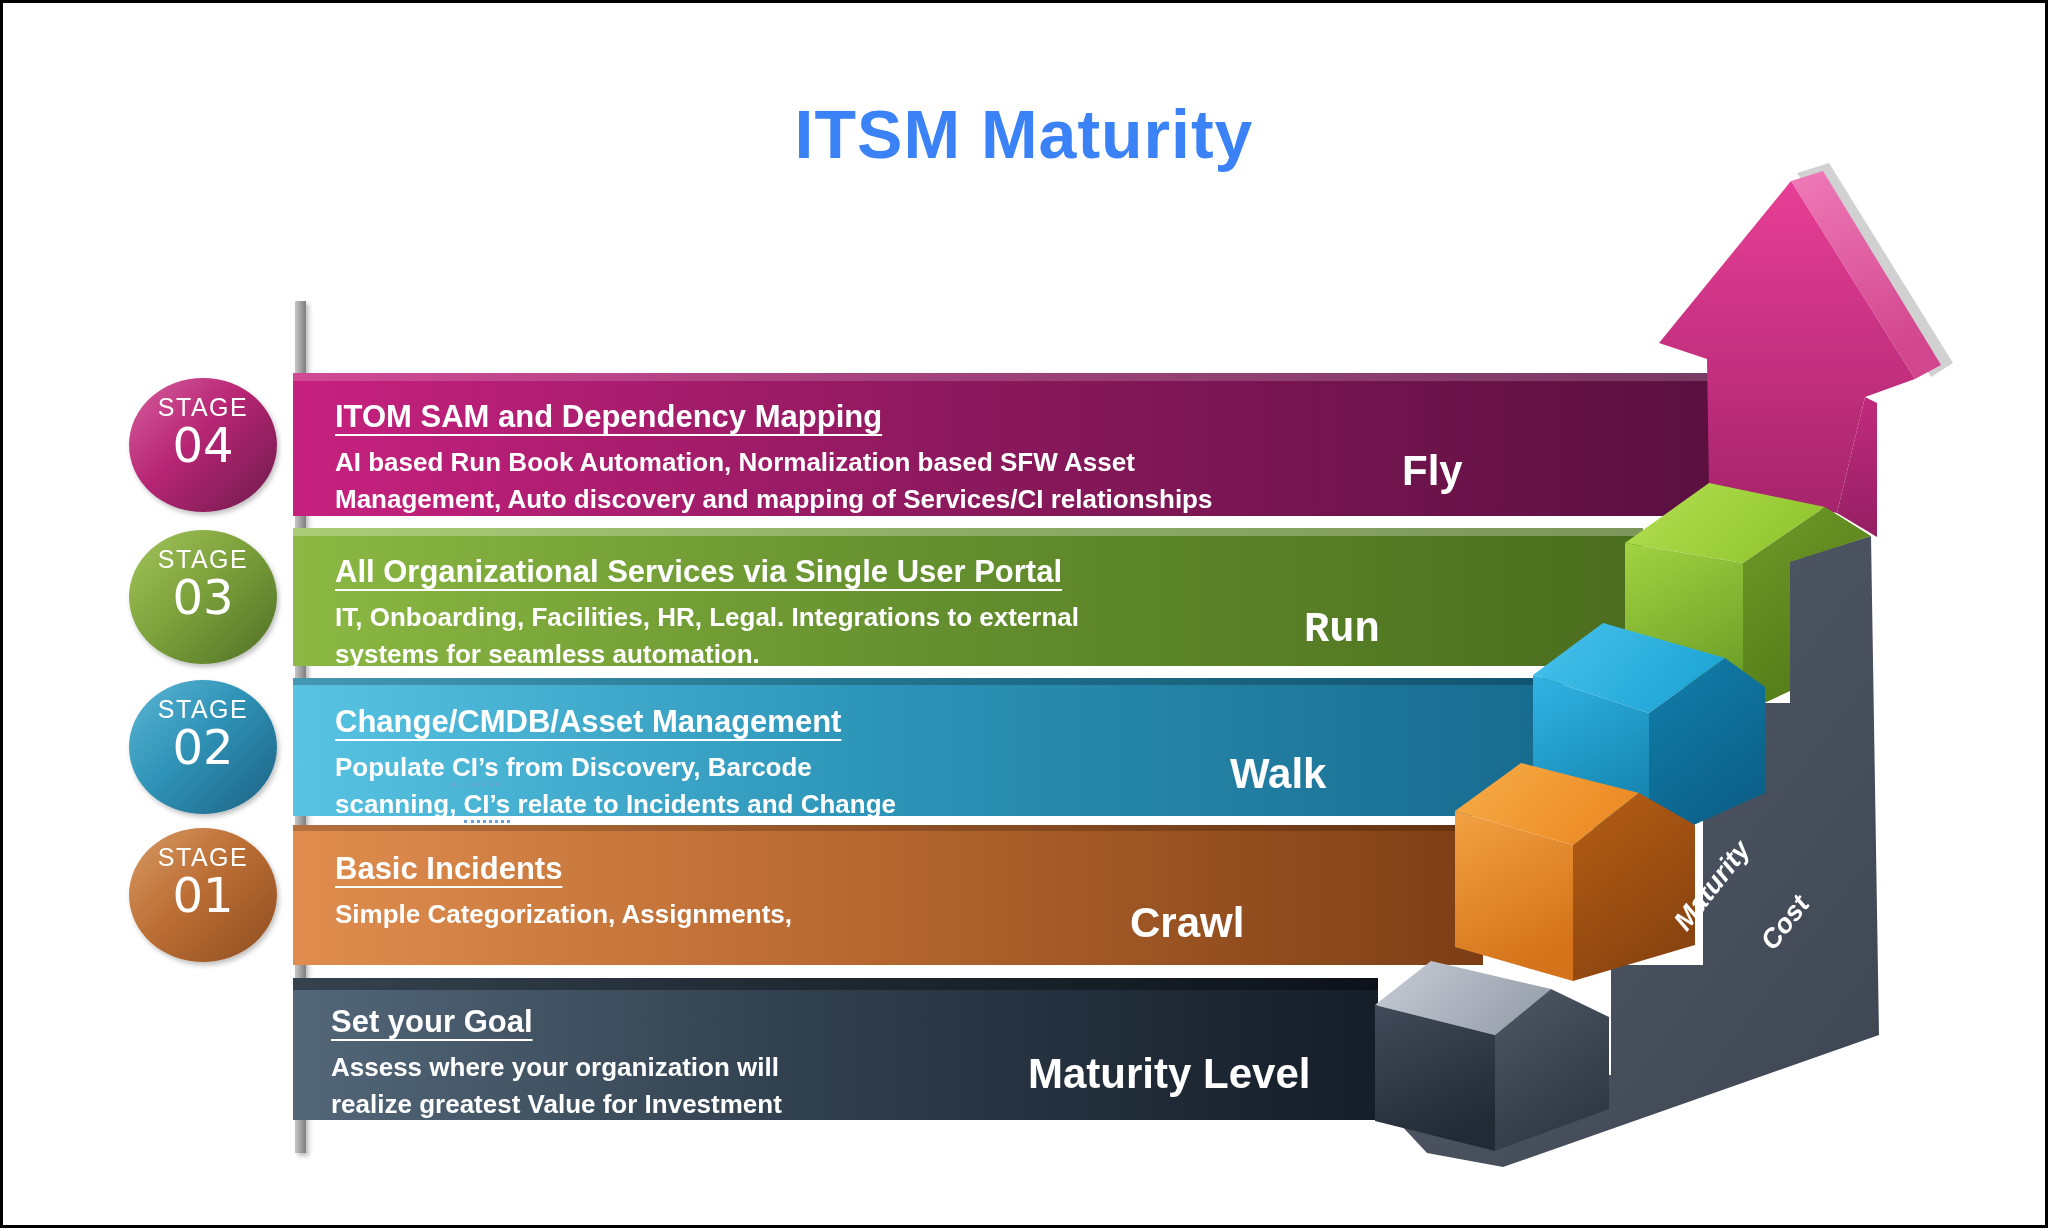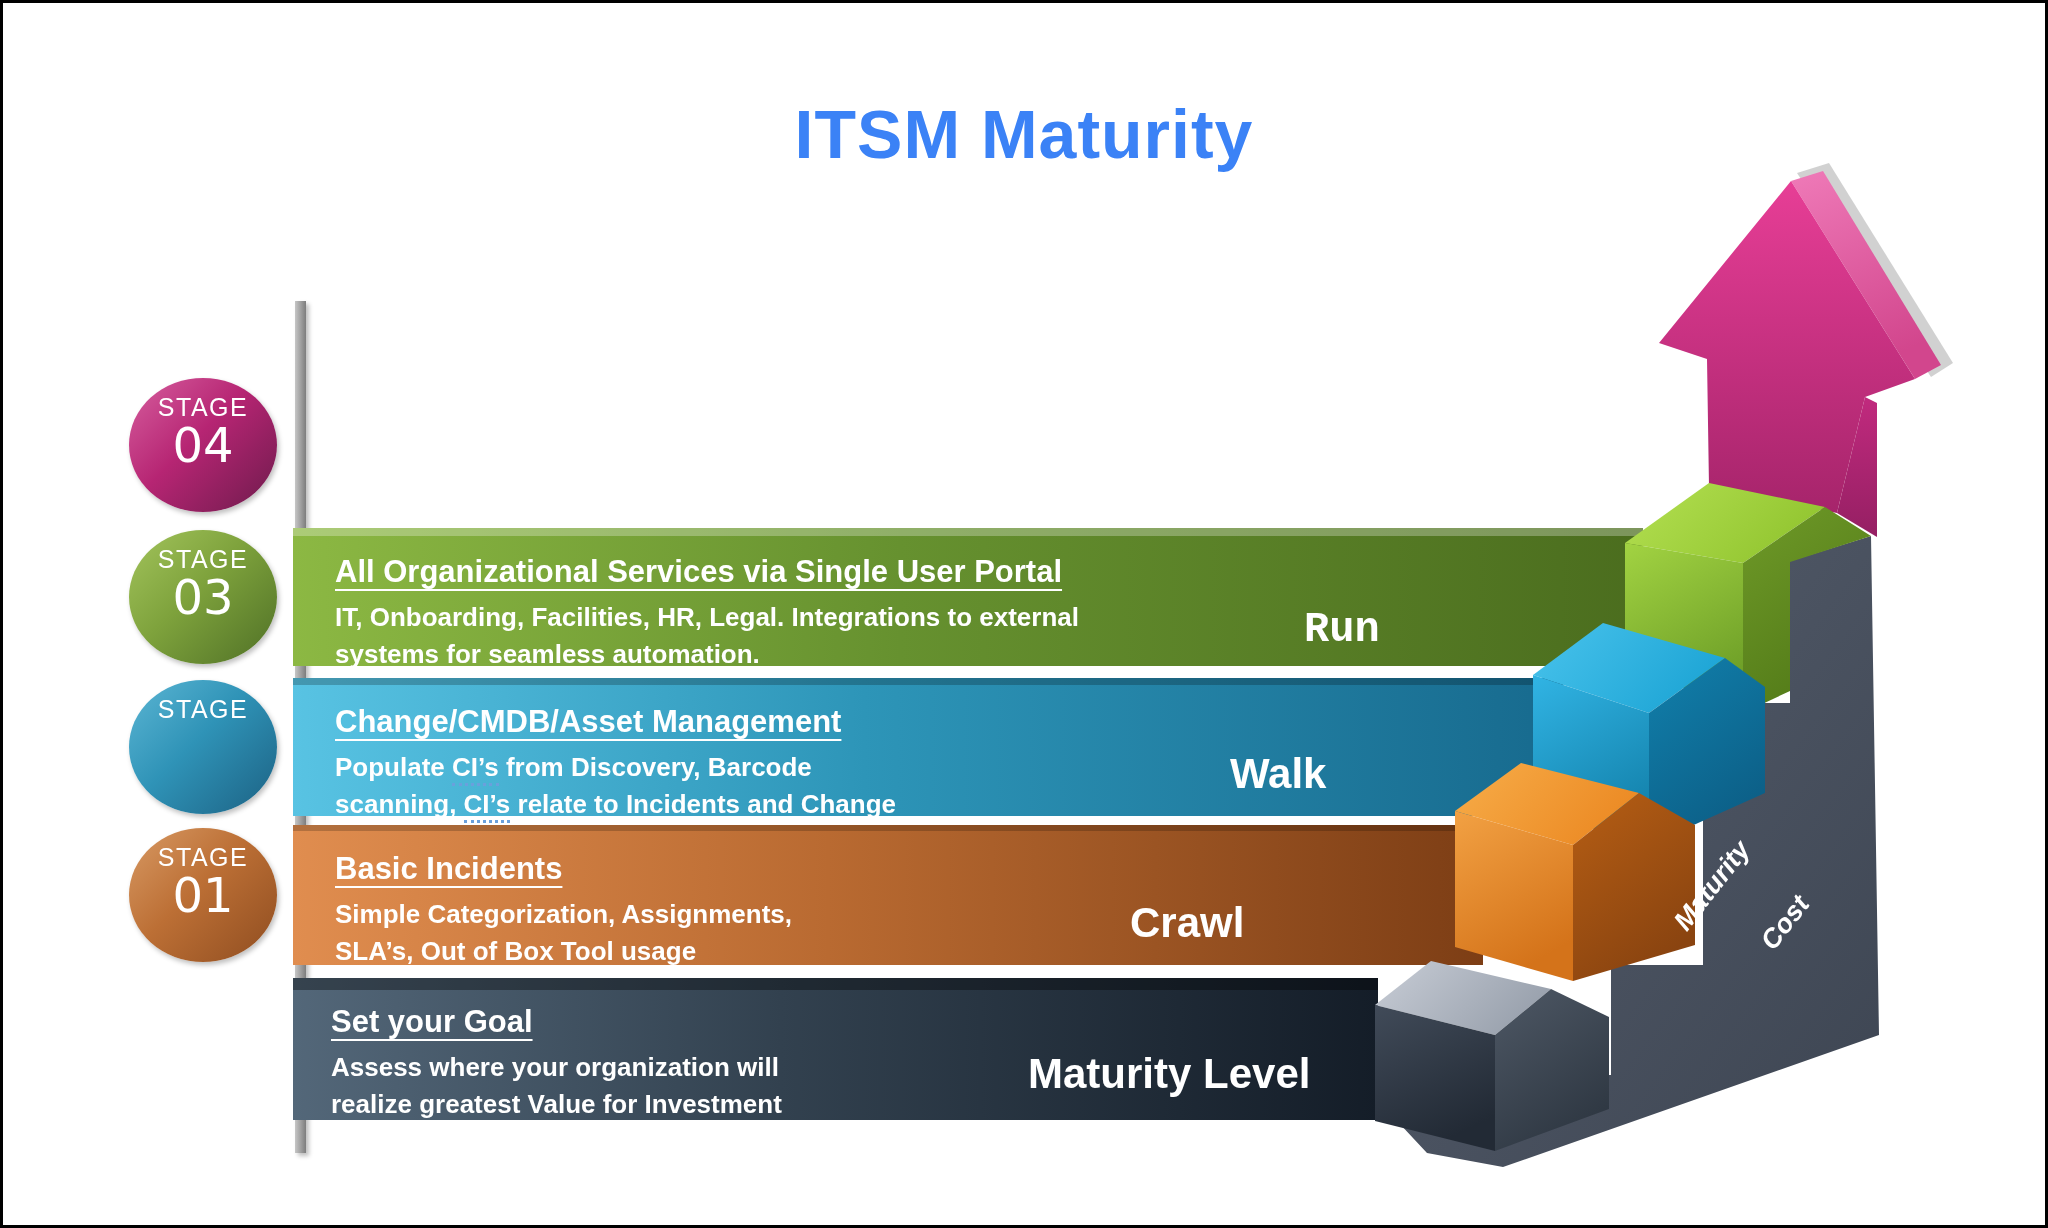--- a/index.html
+++ b/index.html
@@ -45,61 +45,69 @@
 
 <div class="canvas">
   <div class="title">ITSM Maturity</div>
   <div class="axis-line"></div>
   <div id="rows">
     <div class="row row-0">
       <div class="stage-circle" style="background: linear-gradient(135deg, rgb(215, 95, 159), rgb(182, 37, 115) 45%, rgb(109, 27, 76));">
         <div class="stage-word">STAGE</div>
         <div class="stage-num">04</div>
       </div>
+      <div class="bar" style="background: linear-gradient(90deg, rgb(199, 33, 127), rgb(142, 25, 94) 45%, rgb(90, 16, 64));">
+        <div class="bar-heading">ITOM SAM and Dependency Mapping</div>
+        <div class="bar-body">
+            <div class="line">AI based Run Book Automation, Normalization based SFW Asset</div>
+            <div class="line">Management, Auto discovery and mapping of Services/CI relationships</div>
+          </div>
+        <div class="level-label">Fly</div>
+      </div>
     </div>
 
     <div class="row row-1">
       <div class="stage-circle" style="background: linear-gradient(135deg, rgb(163, 196, 92), rgb(126, 162, 60) 45%, rgb(79, 112, 38));">
         <div class="stage-word">STAGE</div>
         <div class="stage-num">03</div>
       </div>
       <div class="bar" style="background: linear-gradient(90deg, rgb(140, 184, 67), rgb(102, 145, 47) 45%, rgb(75, 109, 30));">
         <div class="bar-heading">All Organizational Services via Single User Portal</div>
         <div class="bar-body">
             <div class="line">IT, Onboarding, Facilities, HR, Legal.  Integrations to external</div>
             <div class="line">systems for seamless automation.</div>
           </div>
         <div class="level-label">Run</div>
       </div>
     </div>
 
     <div class="row row-2">
       <div class="stage-circle" style="background: linear-gradient(135deg, rgb(92, 182, 212), rgb(47, 147, 183) 45%, rgb(28, 97, 131));">
         <div class="stage-word">STAGE</div>
+        <div class="stage-num">02</div>
       </div>
       <div class="bar" style="background: linear-gradient(90deg, rgb(88, 195, 227), rgb(45, 149, 184) 45%, rgb(23, 106, 142));">
         <div class="bar-heading">Change/CMDB/Asset Management</div>
         <div class="bar-body">
             <div class="line">Populate <span class="hl">CI’s</span> from Discovery, Barcode</div>
             <div class="line">scanning, <span class="hl">CI’s</span> relate to Incidents and Change</div>
           </div>
         <div class="level-label">Walk</div>
       </div>
     </div>
 
     <div class="row row-3">
       <div class="stage-circle" style="background: linear-gradient(135deg, rgb(216, 154, 100), rgb(188, 111, 53) 45%, rgb(143, 77, 32));">
         <div class="stage-word">STAGE</div>
         <div class="stage-num">01</div>
       </div>
       <div class="bar" style="background: linear-gradient(90deg, rgb(224, 141, 79), rgb(185, 106, 49) 45%, rgb(125, 62, 21));">
         <div class="bar-heading">Basic Incidents</div>
         <div class="bar-body">
             <div class="line">Simple Categorization, Assignments,</div>
-            <div class="line">SLA’s, Out of Box Tool usage</div>
           </div>
         <div class="level-label">Crawl</div>
       </div>
     </div>
 
     <div class="row row-4">
 
       <div class="bar" style="background: linear-gradient(90deg, rgb(83, 103, 121), rgb(50, 65, 79) 45%, rgb(20, 29, 40));">
         <div class="bar-heading">Set your Goal</div>
         <div class="bar-body">

